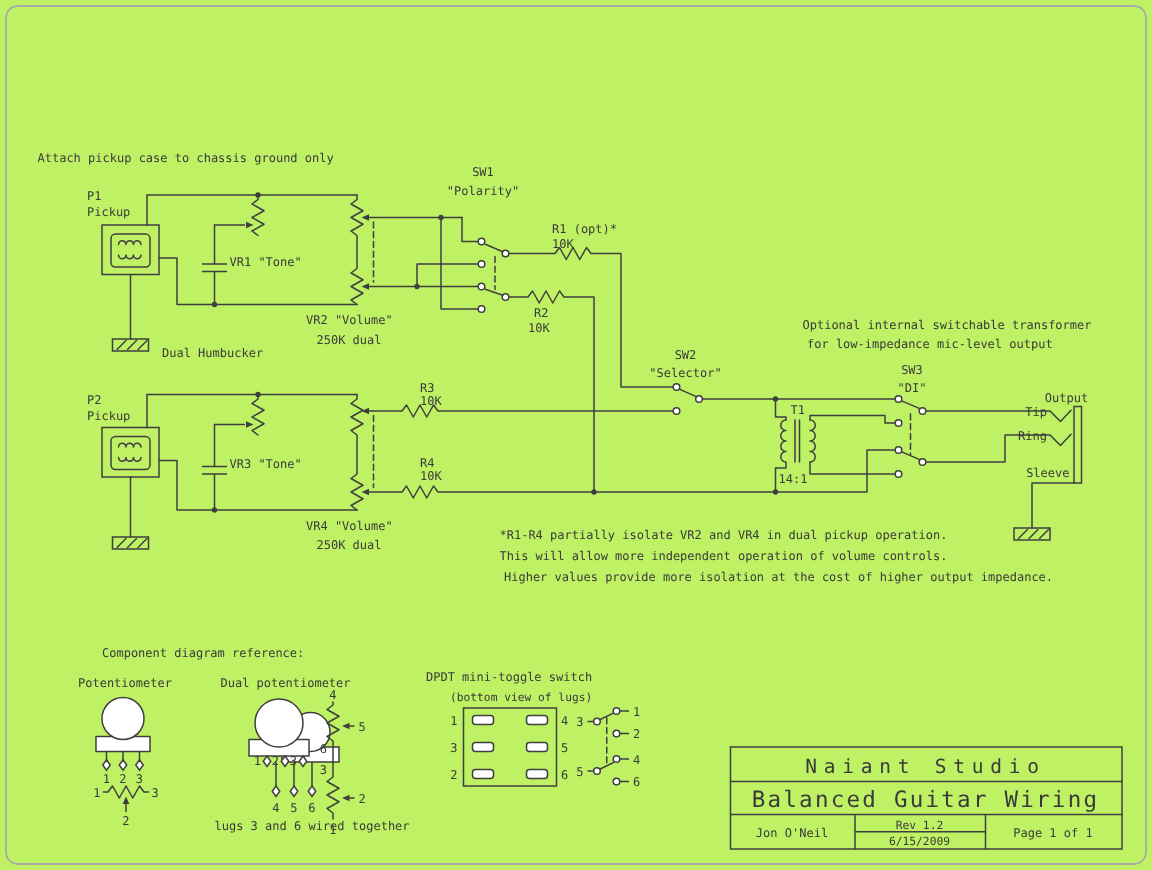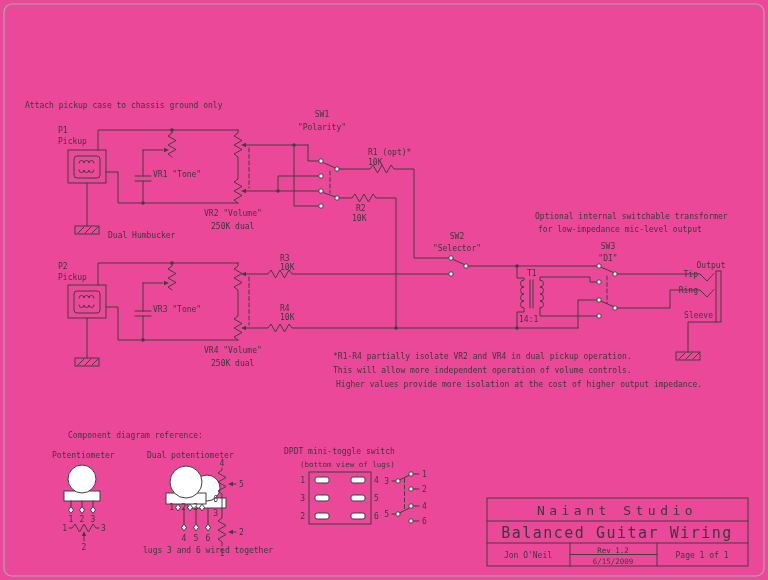--- a/index.html
+++ b/index.html
@@ -1,16 +1,16 @@
 <!DOCTYPE html>
 <html><head>
 <meta charset="utf-8">
 <style>
   html,body{margin:0;padding:0;background:#e8e8e8;}
-  .page{width:768px;height:580px;background:#ec4899;position:relative;margin:0 auto;}
+  .page{width:768px;height:580px;background:#bef264;position:relative;margin:0 auto;}
   svg{display:block;}
   text{font-family:"DejaVu Sans Mono","Liberation Mono",monospace;fill:#3a3a3a;}
   .t{font-size:8px;}
   .t7{font-size:7.5px;}
   .tc{text-anchor:middle;}
   .te{text-anchor:end;}
   .big{font-size:13px;letter-spacing:4.5px;}
   .big2{font-size:15px;letter-spacing:1.5px;}
   .w{fill:none;stroke:#3f3f3f;stroke-width:1;stroke-linecap:round;stroke-linejoin:round;}
   .dash{stroke-dasharray:4 2.5;}

